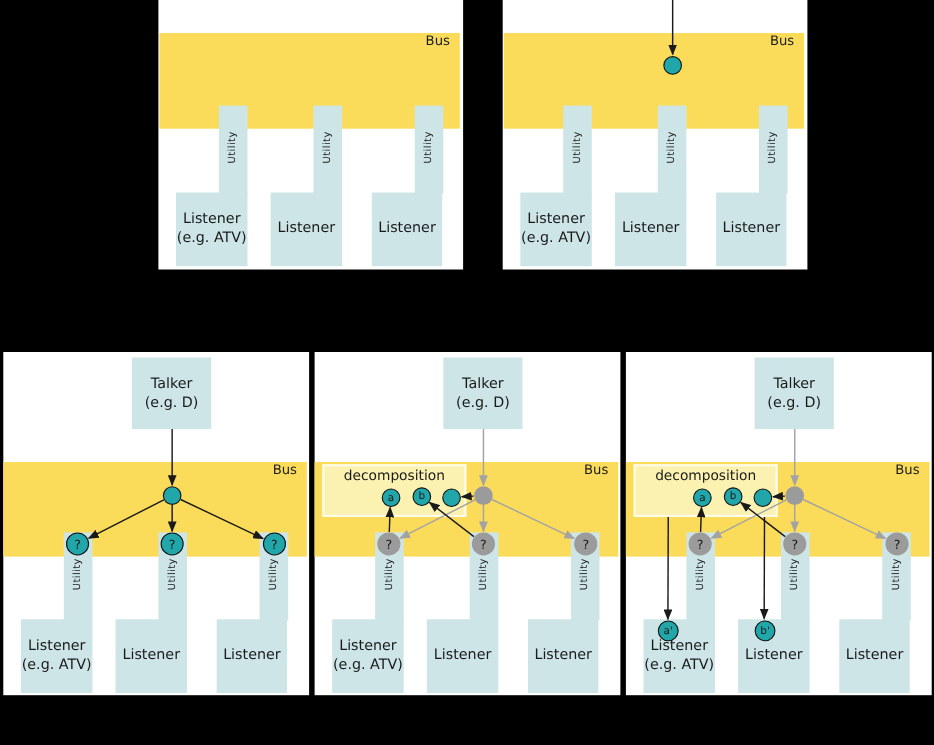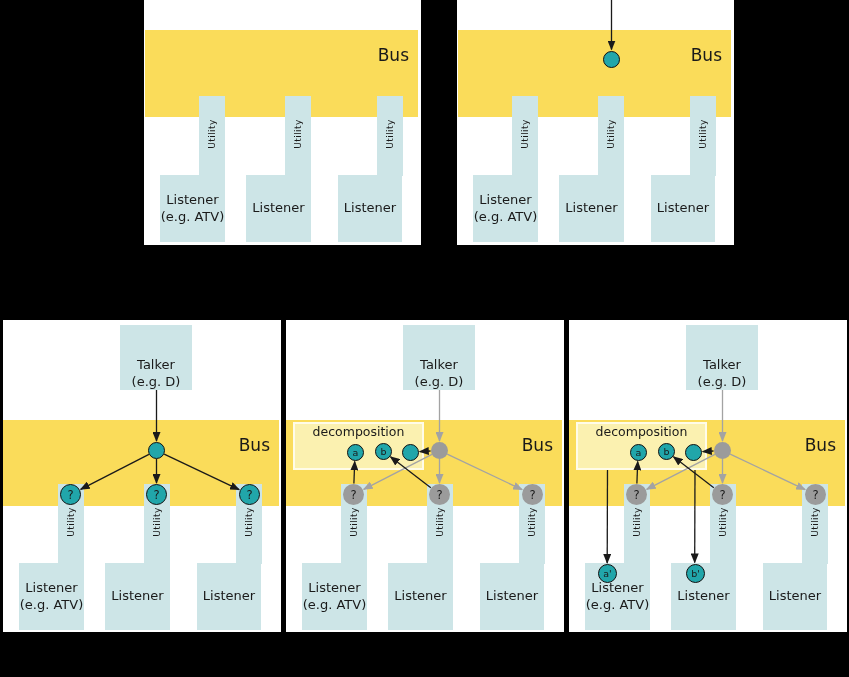--- a/index.html
+++ b/index.html
@@ -15,25 +15,25 @@
   .panel{position:absolute;background:var(--panel)}
   #panel-a{left:144px;top:0;width:277px;height:245px}
   #panel-b{left:457px;top:0;width:277px;height:245px}
   #panel-c{left:3px;top:320px;width:278px;height:312px}
   #panel-d{left:286px;top:320px;width:278px;height:312px}
   #panel-e{left:569px;top:320px;width:278px;height:312px}
 
   .bus{position:absolute;background:var(--bus-yellow)}
   .top .bus{left:1px;top:30px;right:3px;height:87px}
   .bot .bus{left:0;top:100px;right:2px;height:86px}
-  .bus-label{position:absolute;top:15px;right:9px;font-size:17px}
+  .bus-label{position:absolute;top:0;right:9px;font-size:12px}
 
   .talker{position:absolute;left:117px;top:5px;width:72px;height:65px;
           background:var(--component-blue);display:flex;flex-direction:column;
-          align-items:center;justify-content:flex-end;font-size:13px;line-height:17px}
+          align-items:center;justify-content:center;font-size:13px;line-height:17px}
 
   .decomp{position:absolute;left:7px;top:102px;width:131px;height:48px;
           background:var(--decomposition-yellow);border:2px solid rgba(255,253,238,.9)}
   .decomp-label{display:block;text-align:center;font-size:12.5px;margin-top:0}
 
   .ubar{position:absolute;width:26px;background:var(--component-blue)}
   .top .ubar{top:96px;height:80px}
   .bot .ubar{top:164px;height:80px}
   .u1{left:55px}.u2{left:141px}.u3{left:233px}
   .ulabel{position:absolute;left:50%;top:38px;transform:translate(-50%,-50%) rotate(-90deg);

